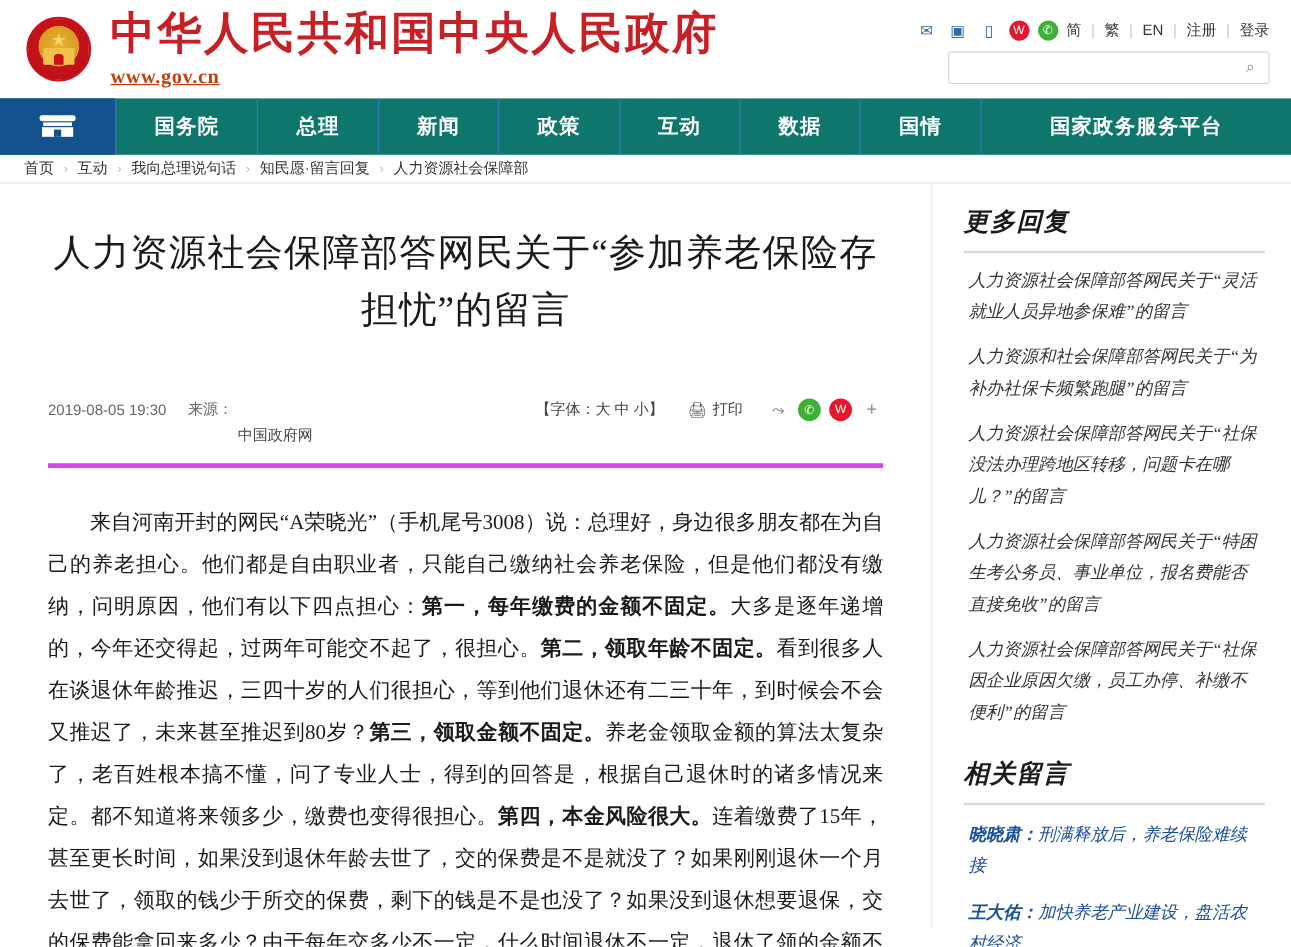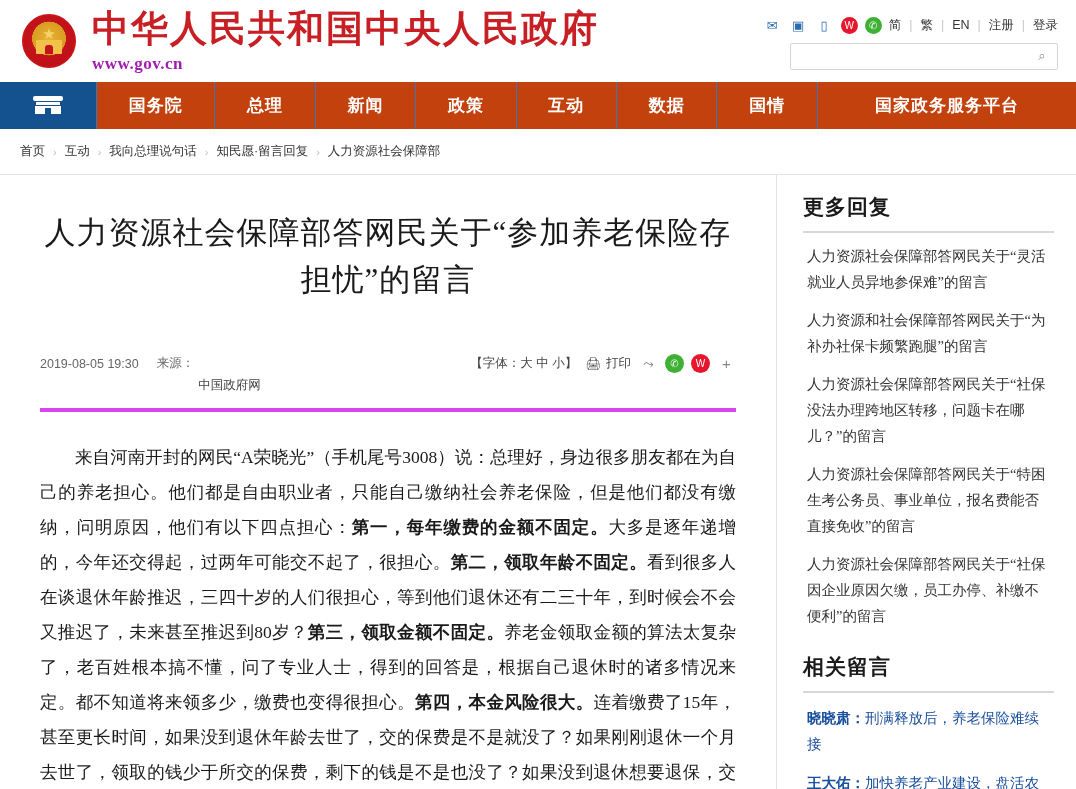--- a/index.html
+++ b/index.html
@@ -64,23 +64,24 @@
     font-family: "Liberation Serif", serif;
     font-weight: bold;
     font-size: 37px;
     color: #c81f25;
     letter-spacing: 2px;
   }
   .sitename .en {
     margin-top: 8px;
     font-size: 17px;
     font-weight: bold;
-    color: #a21caf;
+    color: #c2410c;
     font-family: "Liberation Serif", serif;
     letter-spacing: 0.5px;
+    text-decoration: underline;
   }
 
   .header-right {
     margin-left: auto;
     display: flex;
     flex-direction: column;
     align-items: flex-end;
     gap: 9px;
     padding-top: 4px;
   }
@@ -134,21 +135,21 @@
   .searchbox .sbtn {
     width: 30px; height: 25px;
     display: flex; align-items: center; justify-content: center;
     color: #8a8a8a; font-size: 13px;
     cursor: pointer;
   }
 
   
   .nav {
     height: 47px;
-    background: #c2410c;
+    background: #0f766e;
     display: flex;
     align-items: stretch;
     color: #fff;
   }
   .nav .home-ico {
     width: 96px;
     display: flex; align-items: center; justify-content: center;
     background: #14528f;
   }
   .nav .home-ico .g {
@@ -182,21 +183,21 @@
     font-weight: bold;
     color: #fff;
     border-left: 1px solid #3a76ba;
     cursor: pointer;
     letter-spacing: 1px;
   }
   .nav-item.wide { flex: 1.8 1 auto; }
 
   
   .crumb {
-    height: 46px;
+    height: 24px;
     display: flex;
     align-items: center;
     padding: 0 20px;
     font-size: 12.5px;
     color: #555;
     border-bottom: 1px solid #e4e4e4;
     gap: 8px;
   }
   .crumb a { color: #333; text-decoration: none; }
   .crumb .sep { color: #bdbdbd; font-size: 11px; }
@@ -230,21 +231,21 @@
     padding-bottom: 14px;
     border-bottom: 4px solid #d946ef;
   }
   .meta .date { margin-right: 18px; }
   .meta .src-label { margin-right: 4px; }
   .meta .src { color: #444; margin-top: 44px; }
   .meta .tools {
     margin-left: auto;
     display: flex;
     align-items: center;
-    gap: 8px;
+    gap: 20px;
   }
   .fontsize { color: #444; }
   .print { display: flex; align-items: center; gap: 5px; color: #444; }
   .share { display: flex; align-items: center; gap: 7px; }
   .share .s {
     width: 19px; height: 19px; border-radius: 50%;
     display: flex; align-items: center; justify-content: center;
     font-size: 10px; color: #fff;
   }
   .share .s.gen { background: transparent; color: #777; font-size: 13px; }
@@ -261,20 +262,21 @@
     text-align: justify;
   }
   .content p { margin: 0; text-indent: 2em; }
   .content b { font-weight: bold; }
 
   
   .sidebar {
     width: 300px;
     border-left: 1px solid #e4e4e4;
     padding: 18px 22px 0 26px;
+    font-style: italic;
   }
   .side-h {
     font-family: "Liberation Serif", serif;
     font-size: 21px;
     color: #1a1a1a;
     font-weight: bold;
     padding-bottom: 10px;
     border-bottom: 2px solid #d8d8d8;
     letter-spacing: 1px;
   }

